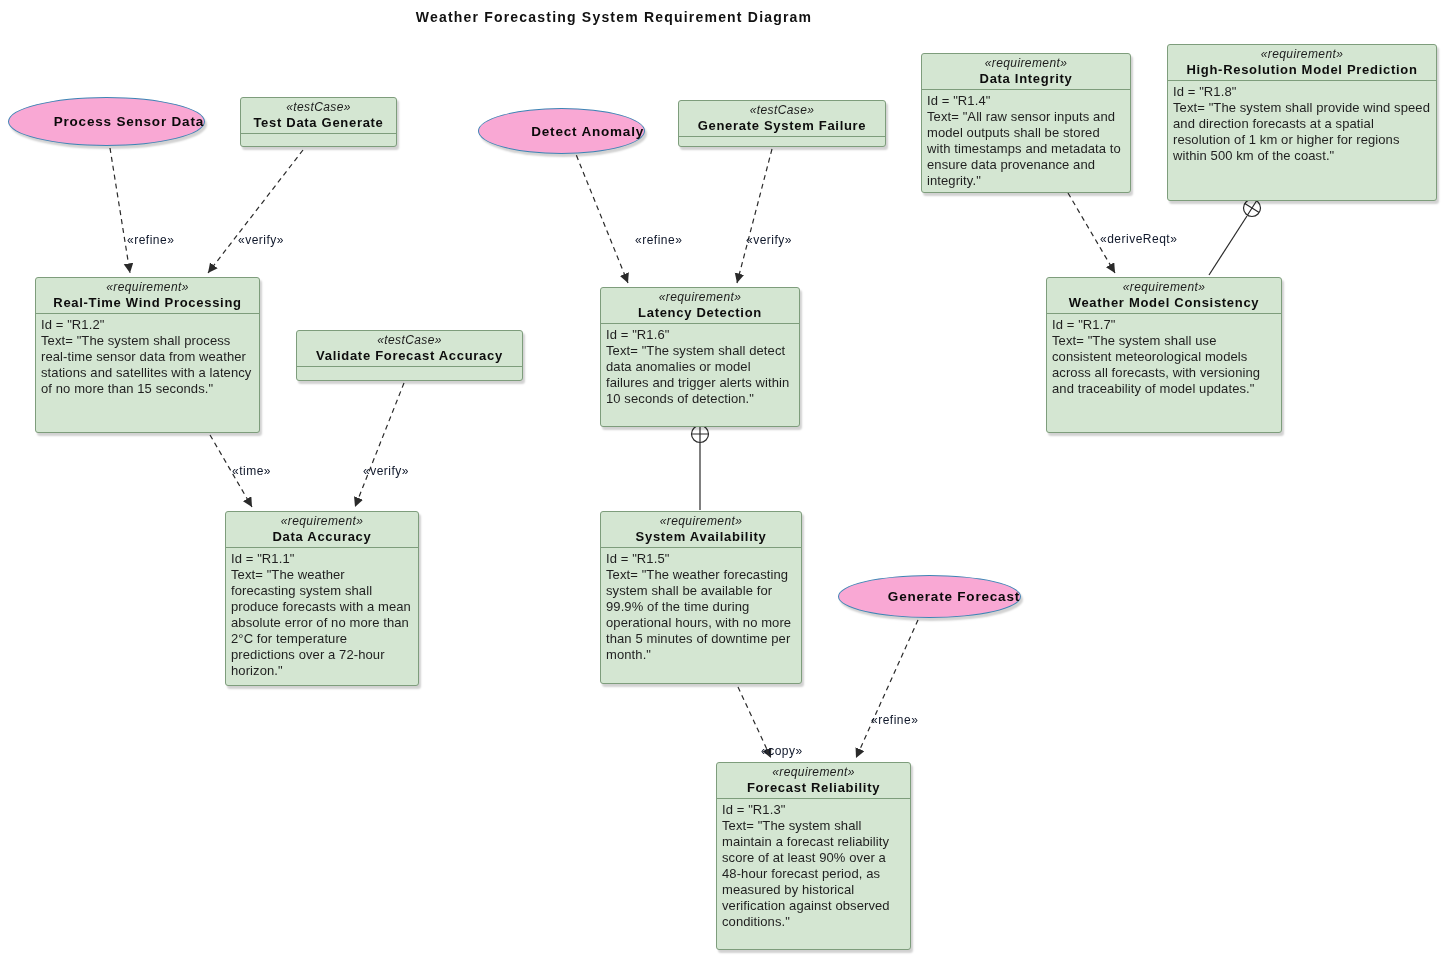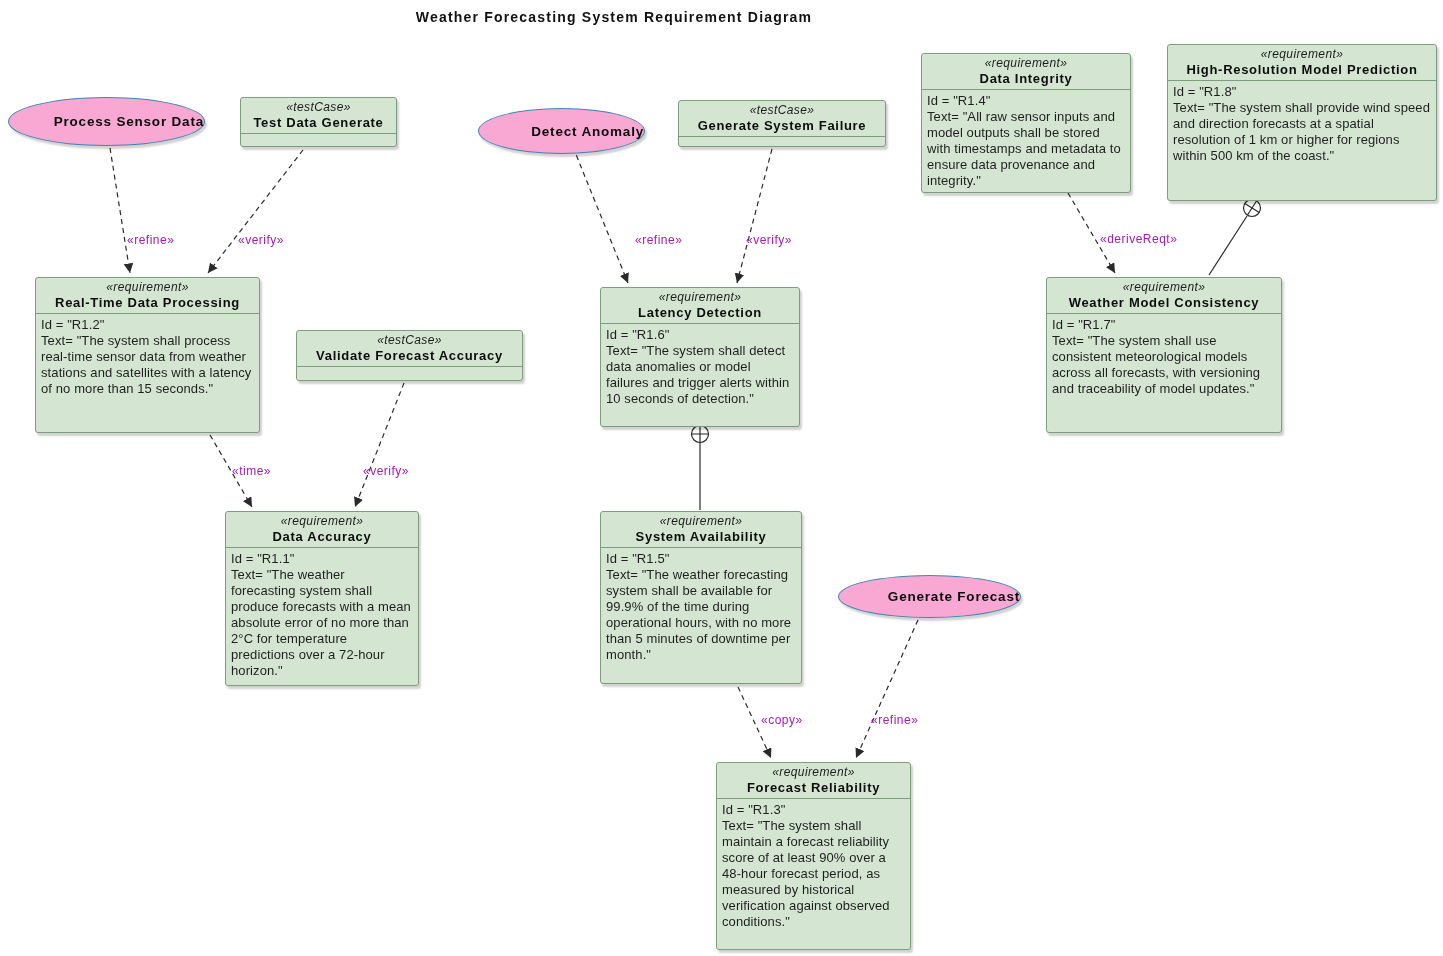--- a/index.html
+++ b/index.html
@@ -24,21 +24,21 @@
   .bdy{padding:3px 5px;font-size:13px;line-height:16px;letter-spacing:0.1px;color:#1f1f1f;text-align:left;}
   .bdy .idline{white-space:nowrap;}
   .tc .bdy{min-height:9px;padding:0;}
   .uc{
     background:#f9a8d4;border:1px solid #3e85b5;border-radius:50%;
     box-shadow:2px 3px 2px rgba(0,0,0,0.18);
     display:flex;align-items:center;justify-content:flex-end;
     font-weight:bold;font-size:13.5px;letter-spacing:0.8px;color:#0a0a0a;text-align:center;
   }
   .elabel{
-    position:absolute;z-index:3;font-size:12px;letter-spacing:0.5px;color:#a21caf;
+    position:absolute;z-index:3;font-size:12px;letter-spacing:0.5px;color:#0f172a;
     white-space:nowrap;background:transparent;
   }
 </style>
 </head>
 <body>
 
 <div class="title">Weather Forecasting System Requirement Diagram</div>
 
 <svg class="edges" width="1443" height="956" viewBox="0 0 1443 956">
   <defs>
@@ -99,21 +99,21 @@
   <div class="hdr">
     <div class="stereo">«testCase»</div>
     <div class="nm">Generate System Failure</div>
   </div>
   <div class="bdy"></div>
 </div>
 
 <div class="node box" style="left:35px;top:277px;width:225px;min-height:156px">
   <div class="hdr">
     <div class="stereo">«requirement»</div>
-    <div class="nm">Real-Time Data Processing</div>
+    <div class="nm">Real-Time Wind Processing</div>
   </div>
   <div class="bdy">
     <div class="idline">Id = "R1.2"</div>
     <div>Text= "The system shall process real-time sensor data from weather stations and satellites with a latency of no more than 15 seconds."</div>
   </div>
 </div>
 
 <div class="node box" style="left:225px;top:511px;width:194px;min-height:175px">
   <div class="hdr">
     <div class="stereo">«requirement»</div>
@@ -191,14 +191,14 @@
   </div>
 </div>
 
 <span class="elabel" style="left:127px;top:233px">«refine»</span>
 <span class="elabel" style="left:238px;top:233px">«verify»</span>
 <span class="elabel" style="left:232px;top:464px">«time»</span>
 <span class="elabel" style="left:363px;top:464px">«verify»</span>
 <span class="elabel" style="left:635px;top:233px">«refine»</span>
 <span class="elabel" style="left:746px;top:233px">«verify»</span>
 <span class="elabel" style="left:1100px;top:232px">«deriveReqt»</span>
-<span class="elabel" style="left:761px;top:713px">«copy»</span>
+<span class="elabel" style="left:761px;top:744px">«copy»</span>
 <span class="elabel" style="left:871px;top:713px">«refine»</span>
 
 </body></html>

